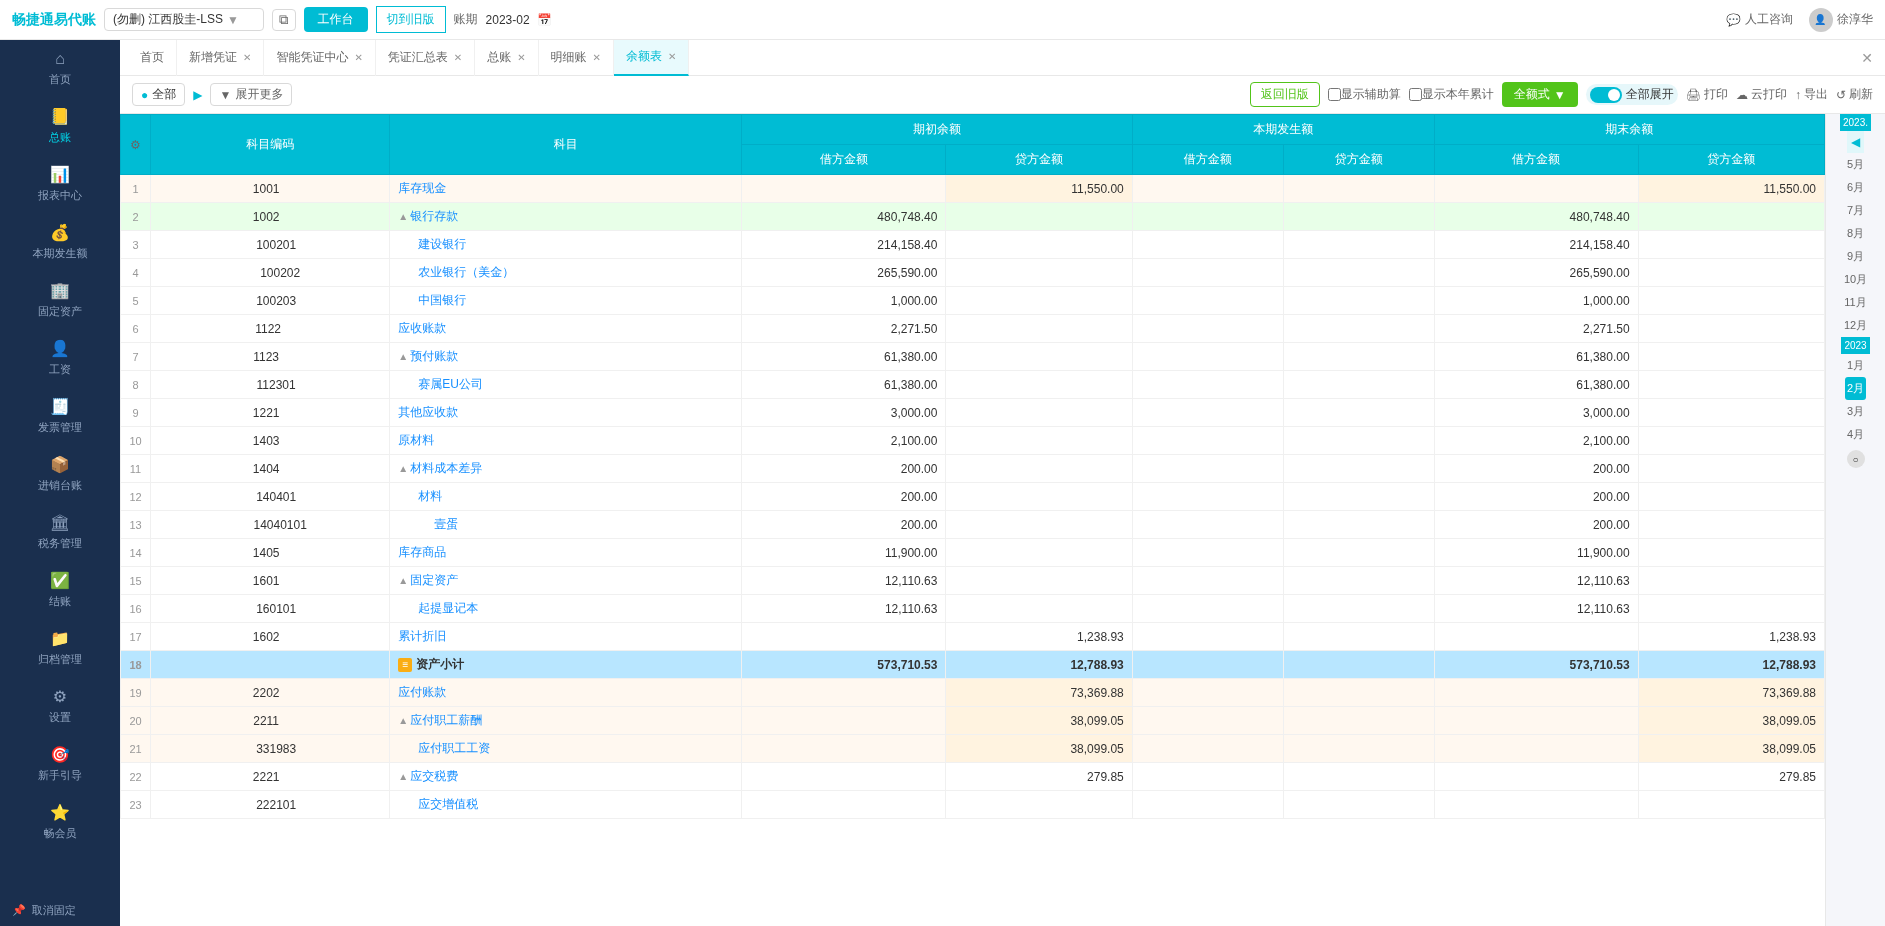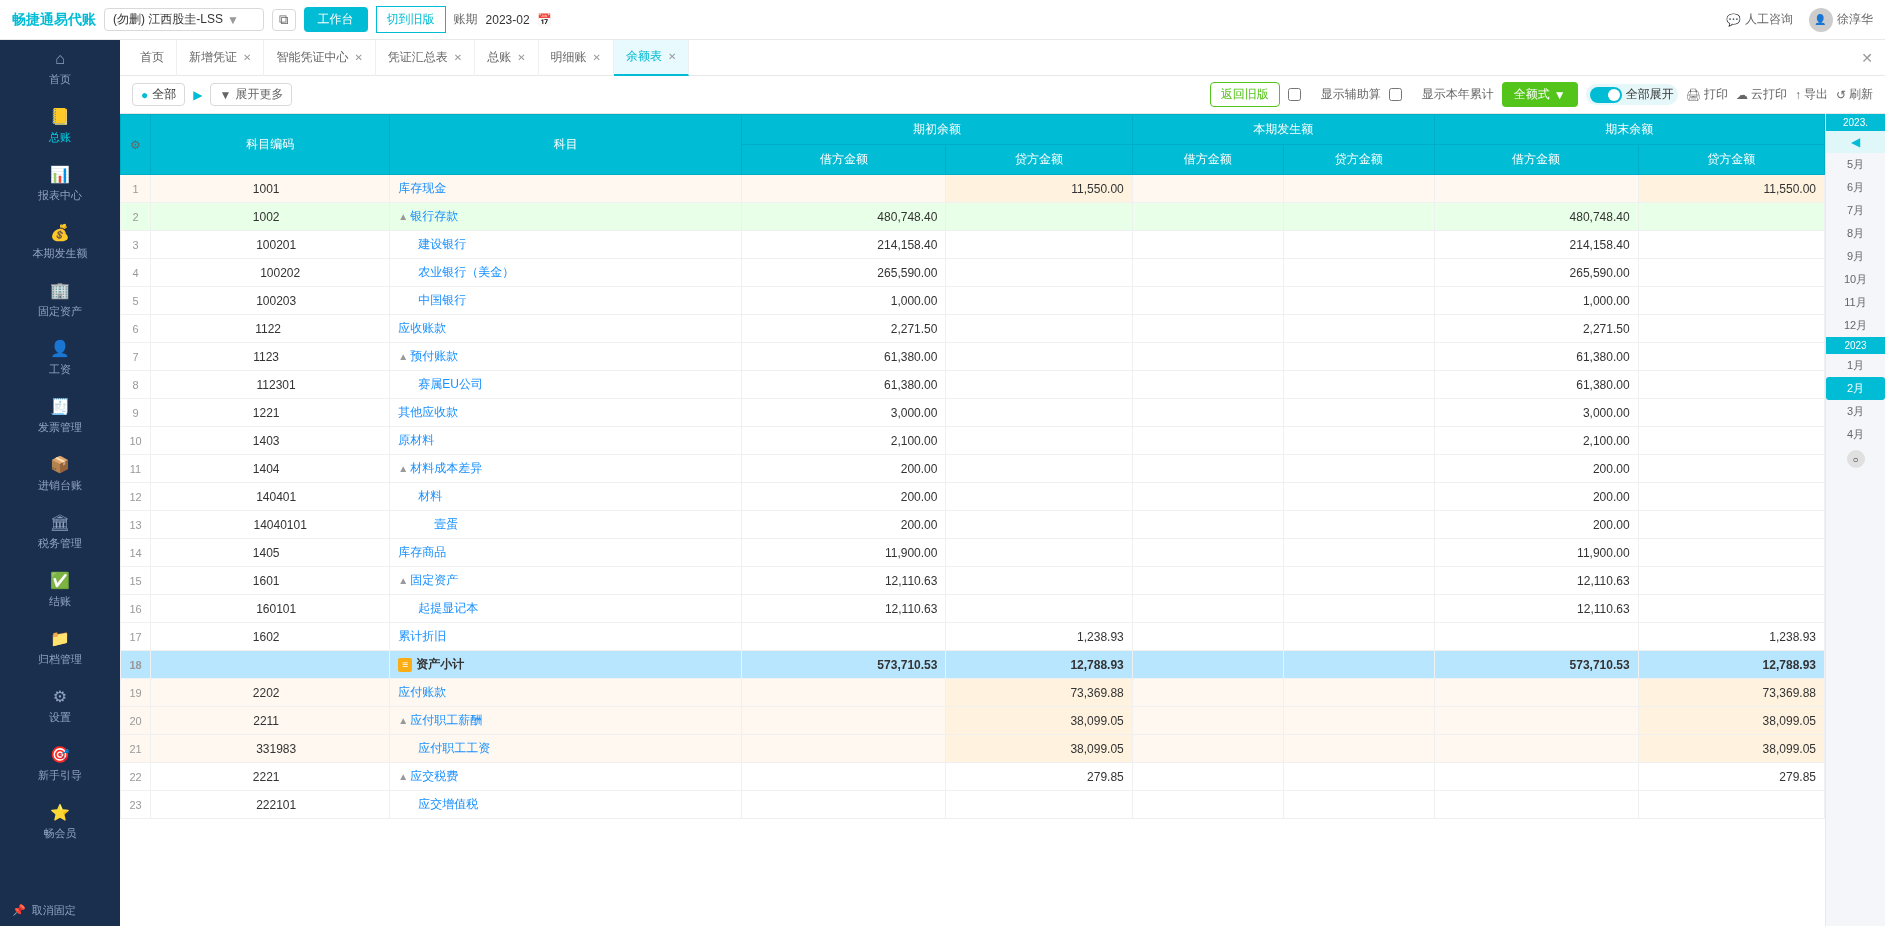--- a/index.html
+++ b/index.html
@@ -42,30 +42,30 @@
     .tab-bar-right { margin-left: auto; display: flex; align-items: center; }
     .tab-close-all { color: #999; cursor: pointer; font-size: 14px; padding: 4px; }
 
     
     .toolbar { display: flex; align-items: center; padding: 6px 12px; background: #fff; border-bottom: 1px solid #e8e8e8; flex-shrink: 0; gap: 8px; }
     .filter-all { display: flex; align-items: center; border: 1px solid #d9d9d9; border-radius: 4px; padding: 2px 8px; gap: 4px; font-size: 12px; cursor: pointer; background: #fff; }
     .filter-arrow { color: #00bcd4; cursor: pointer; }
     .expand-btn { display: flex; align-items: center; gap: 4px; font-size: 12px; color: #666; cursor: pointer; border: 1px solid #d9d9d9; border-radius: 4px; padding: 2px 8px; background: #fff; }
     .toolbar-right { margin-left: auto; display: flex; align-items: center; gap: 8px; }
     .back-old-btn { border: 1px solid #52c41a; color: #52c41a; border-radius: 4px; padding: 3px 10px; background: #fff; cursor: pointer; font-size: 12px; }
-    .checkbox-item { display: flex; align-items: center; gap: 20px; font-size: 12px; color: #666; }
+    .checkbox-item { display: flex; align-items: center; gap: 0; font-size: 12px; color: #666; }
     .full-amount-btn { background: #52c41a; color: #fff; border: none; border-radius: 4px; padding: 4px 12px; cursor: pointer; font-size: 12px; display: flex; align-items: center; gap: 4px; }
     .toggle-group { display: flex; align-items: center; background: #e6f7fa; border-radius: 20px; padding: 2px 4px; gap: 4px; }
     .toggle-label { font-size: 12px; color: #333; }
     .toggle-switch { width: 32px; height: 16px; background: #00bcd4; border-radius: 8px; position: relative; cursor: pointer; }
     .toggle-switch::after { content: ''; position: absolute; width: 12px; height: 12px; background: #fff; border-radius: 50%; top: 2px; right: 2px; }
     .icon-btn { display: flex; align-items: center; gap: 3px; font-size: 12px; color: #666; cursor: pointer; }
 
     
-    .right-panel { width: 60px; background: #f5f6fa; border-left: 1px solid #e8e8e8; flex-shrink: 0; display: flex; flex-direction: column; overflow-y: auto; }
+    .right-panel { width: 60px; background: #f5f6fa; border-left: 1px solid #e8e8e8; flex-shrink: 0; display: flex; flex-direction: column; overflow-y: auto; align-items: center; }
     .right-panel-month { font-size: 11px; color: #666; text-align: center; padding: 4px 2px; cursor: pointer; }
     .right-panel-month.active { background: #00bcd4; color: #fff; border-radius: 3px; }
     .right-panel-toggle { background: #e0f7fa; display: flex; align-items: center; justify-content: center; padding: 4px; cursor: pointer; }
 
     
     .table-container { flex: 1; overflow: auto; background: #fff; margin: 0; }
     table { width: 100%; border-collapse: collapse; font-size: 12px; }
     thead th { background: #00bcd4; color: #fff; text-align: center; padding: 6px 4px; border: 1px solid #00adc7; white-space: nowrap; font-weight: normal; position: sticky; top: 0; z-index: 10; }
     thead th.sub-header { background: #00bcd4; }
     tbody tr { border-bottom: 1px solid #f0f0f0; }

